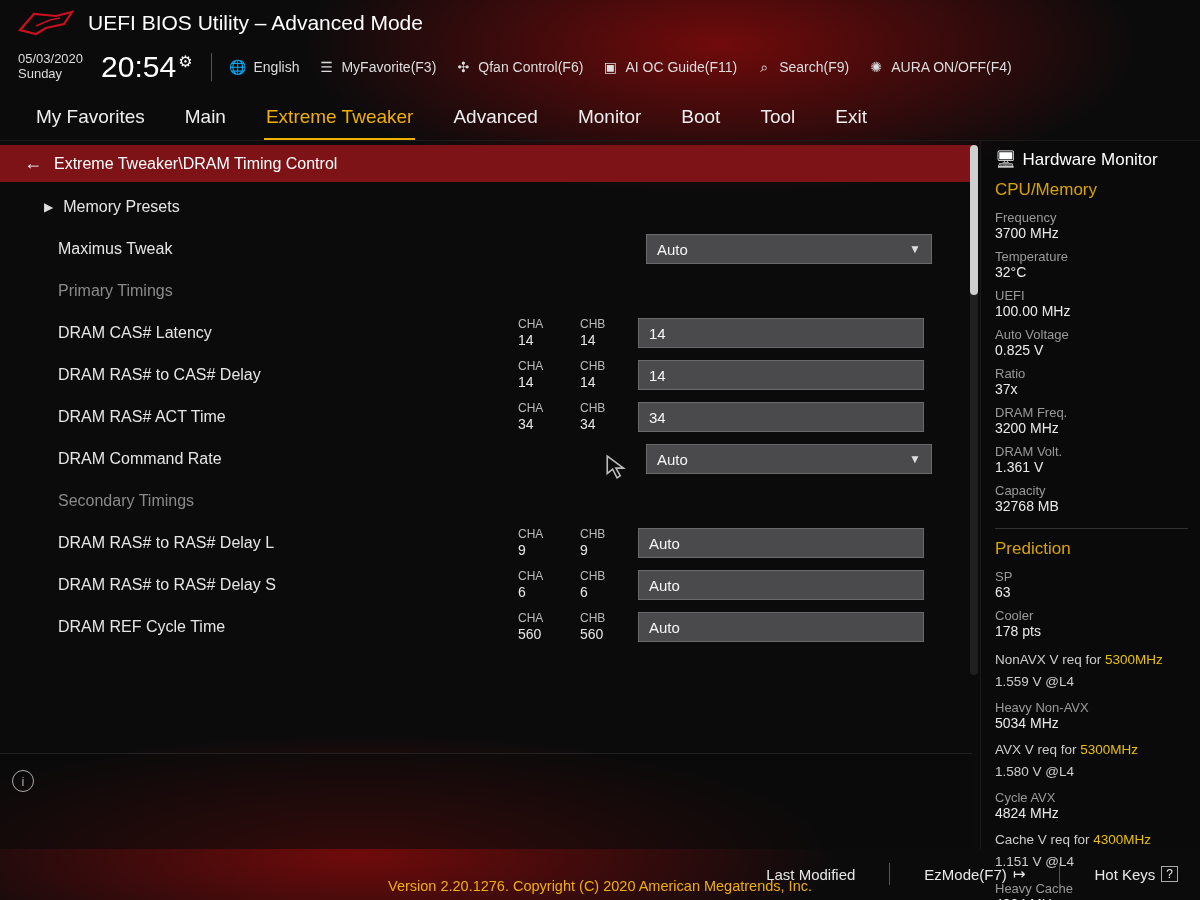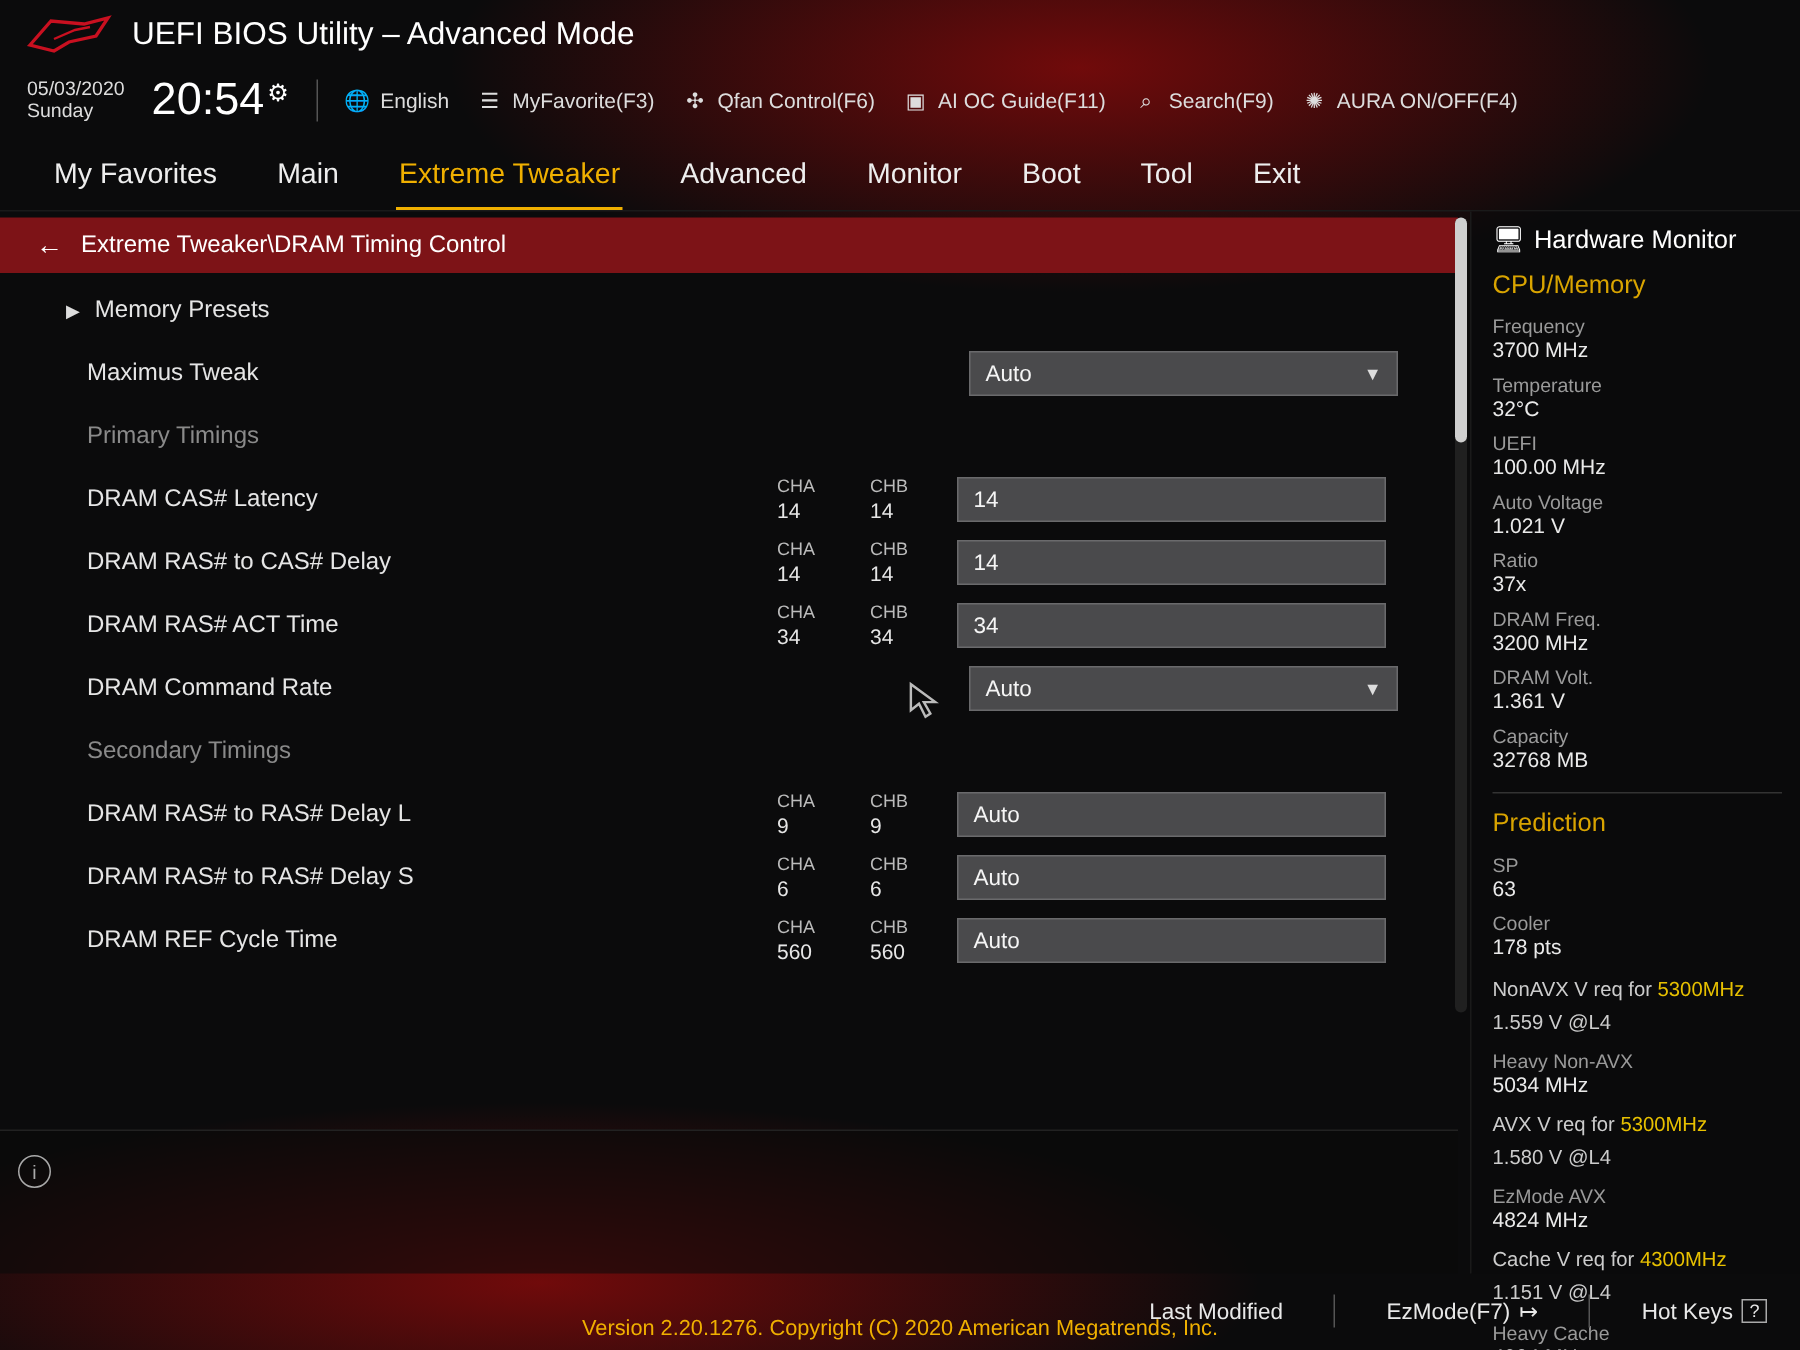--- a/index.html
+++ b/index.html
@@ -353,21 +353,21 @@
       <div>
           <div class="k">Temperature</div>
           <div class="v">32°C</div>
         </div>
       <div>
           <div class="k">UEFI</div>
           <div class="v">100.00 MHz</div>
         </div>
       <div>
           <div class="k">Auto Voltage</div>
-          <div class="v">1.021 V</div>
+          <div class="v">0.825 V</div>
         </div>
       <div>
           <div class="k">Ratio</div>
           <div class="v">37x</div>
         </div>
       <div>
           <div class="k">DRAM Freq.</div>
           <div class="v">3200 MHz</div>
         </div>
       <div>
@@ -399,21 +399,21 @@
       </div>
       <div>
         <div class="k">Heavy Non-AVX</div>
         <div class="v">5034 MHz</div>
       </div>
       <div>
         <div class="pred-line"><span>AVX V req for </span><span class="hl">5300MHz</span></div>
         <div class="pred-line">1.580 V @L4</div>
       </div>
       <div>
-        <div class="k">EzMode AVX</div>
+        <div class="k">Cycle AVX</div>
         <div class="v">4824 MHz</div>
       </div>
       <div>
         <div class="pred-line"><span>Cache V req for </span><span class="hl">4300MHz</span></div>
         <div class="pred-line">1.151 V @L4</div>
       </div>
       <div>
         <div class="k">Heavy Cache</div>
         <div class="v">4924 MHz</div>
       </div>

